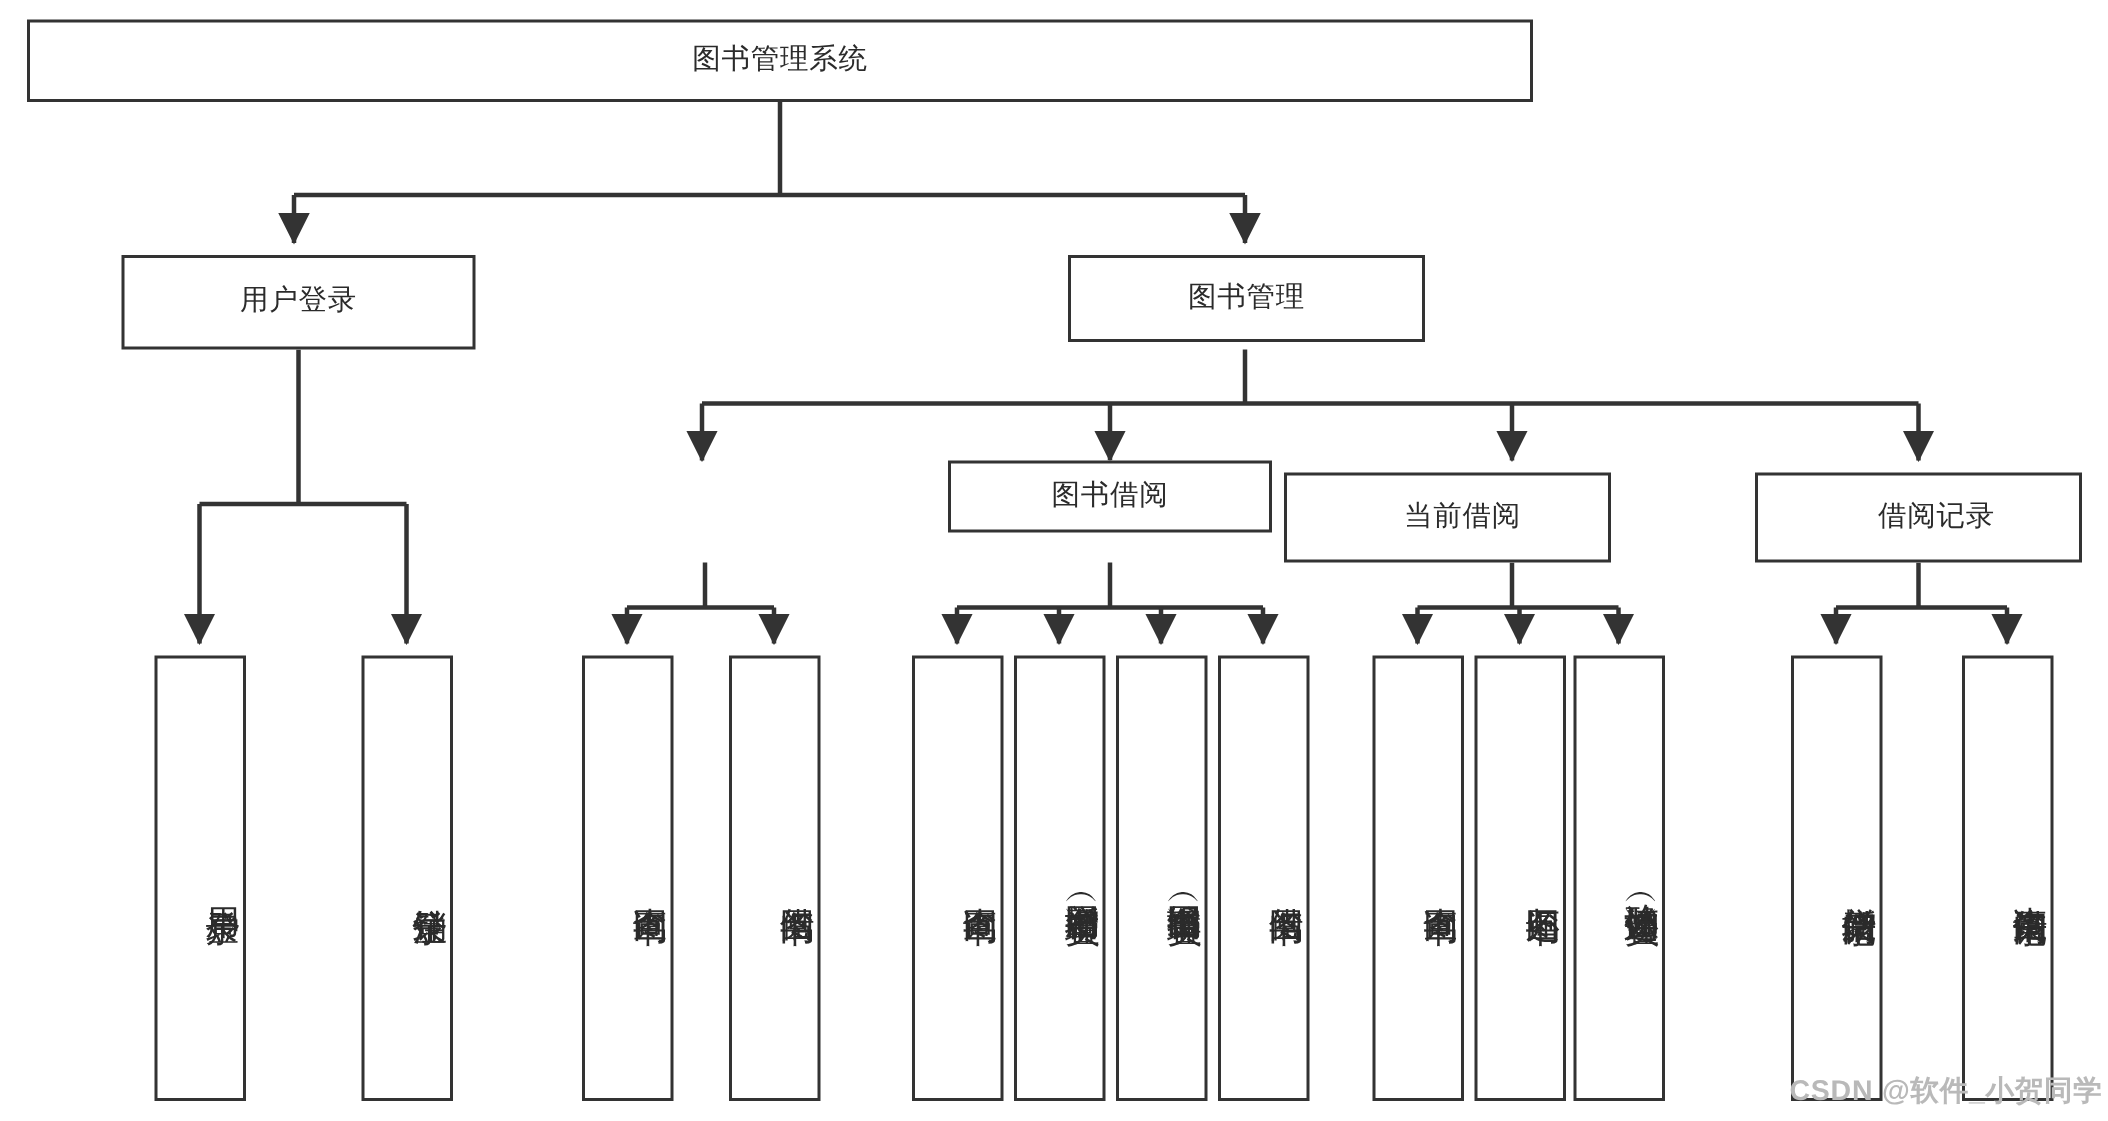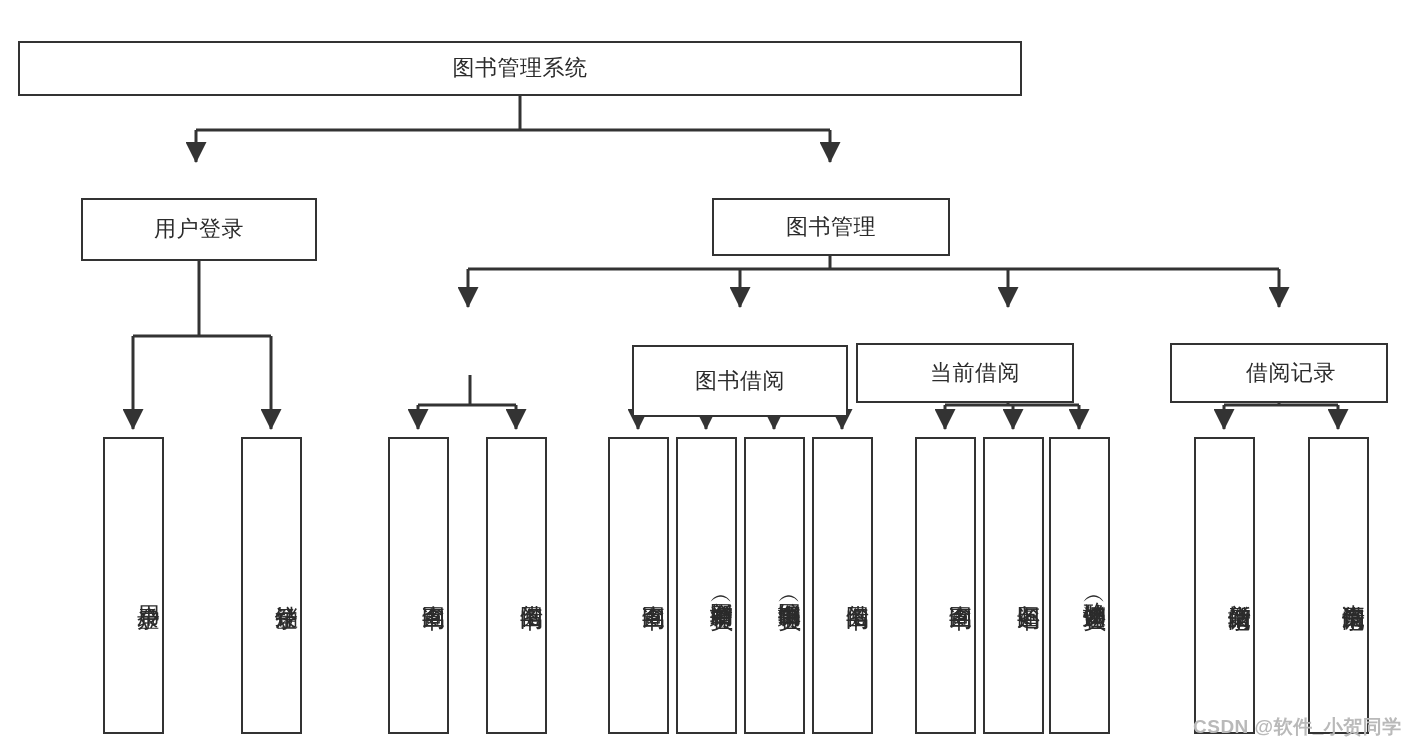--- a/index.html
+++ b/index.html
@@ -29,25 +29,24 @@
     box-sizing: border-box;
     border: 2px solid #333333;
     background: #ffffff;
     display: flex;
     align-items: center;
     justify-content: center;
     color: #2b2b2b;
     overflow: hidden;
   }
   .node-h {
-    font-size: 22px;
+    font-size: 19px;
     letter-spacing: 0.5px;
     line-height: 1.1;
     white-space: nowrap;
-    margin-top: 28px;
   }
   .node-v {
     font-size: 23px;
     letter-spacing: 1px;
     line-height: 1.18;
     writing-mode: vertical-rl;
     text-orientation: upright;
     -webkit-writing-mode: vertical-rl;
     white-space: nowrap;
     padding-top: 6px;
@@ -125,21 +124,21 @@
 
   <div class="node node-h" style="left:81px; top:170px; width:236px; height:63px;">
     <span>用户登录</span>
   </div>
 
   <div class="node node-h" style="left:712px; top:170px; width:238px; height:58px;">
     <span>图书管理</span>
   </div>
 
 
-  <div class="node node-h" style="left:632px; top:317px; width:216px; height:72px;">
+  <div class="node node-h" style="left:632px; top:307px; width:216px; height:48px;">
     <span>图书借阅</span>
   </div>
 
   <div class="node node-h" style="left:856px; top:315px; width:218px; height:60px;padding-left:20px;">
     <span>当前借阅</span>
   </div>
 
   <div class="node node-h" style="left:1170px; top:315px; width:218px; height:60px;padding-left:24px;">
     <span>借阅记录</span>
   </div>

